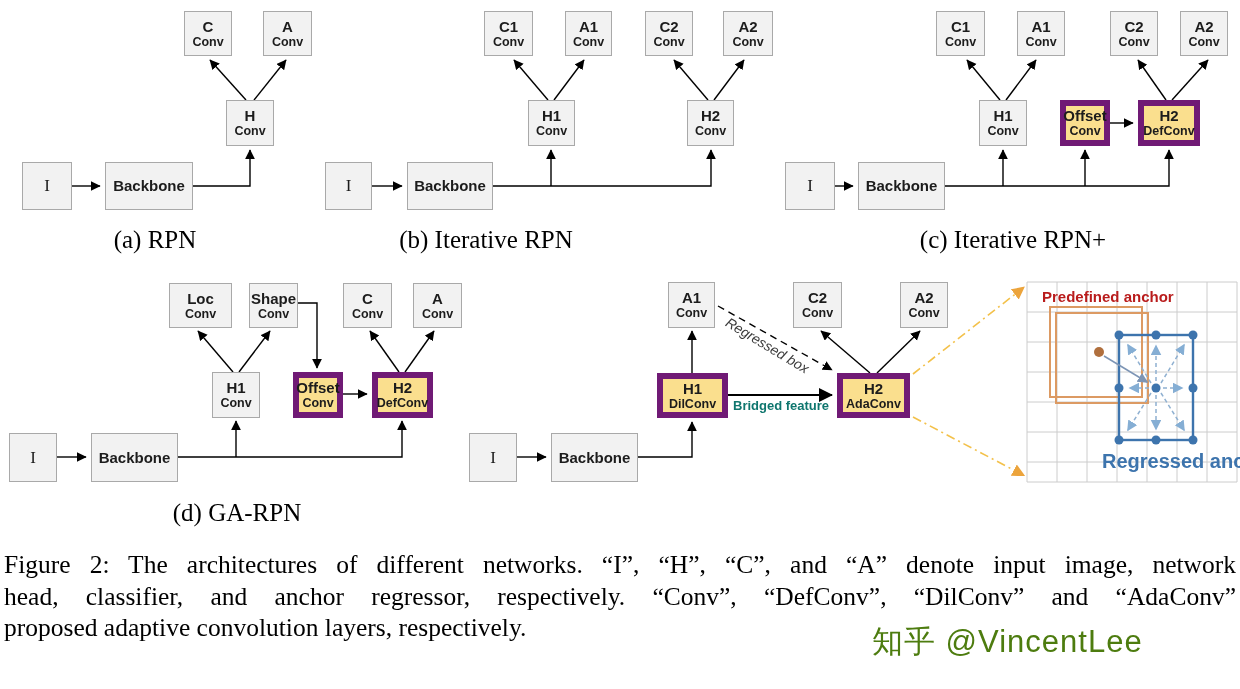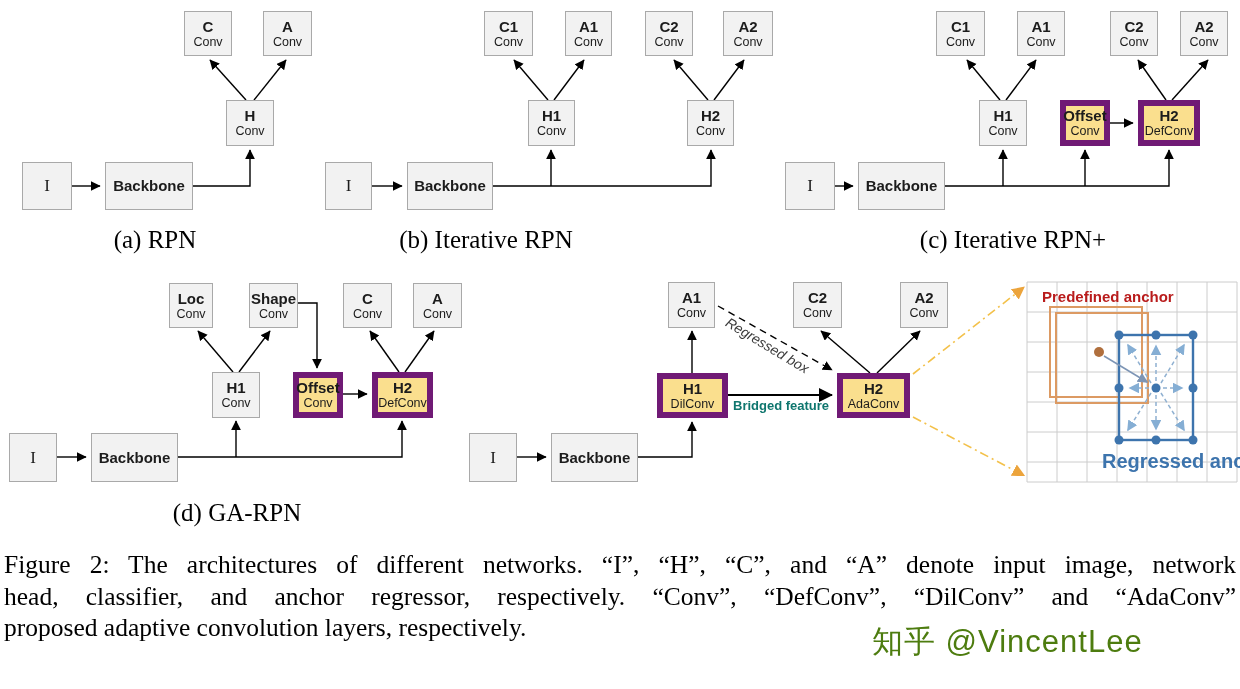--- a/index.html
+++ b/index.html
@@ -4,21 +4,21 @@
 <style>
   html,body{margin:0;padding:0;background:#ffffff;}
   #page{position:relative;width:1240px;height:689px;background:#ffffff;overflow:hidden;
         font-family:"Liberation Sans",sans-serif;}
   svg.layer{position:absolute;left:0;top:0;z-index:1;}
   .node{position:absolute;z-index:2;background:#f2f2f2;border:1px solid #a9a9a9;
         display:flex;flex-direction:column;align-items:center;justify-content:center;
         box-sizing:border-box;color:#1c1c1c;line-height:1.15;}
   .node.yellow{background:#fadf8e;border:6px solid #701a75;}
   .nt{font-size:15px;font-weight:600;}
-  .ns{font-size:12.5px;font-weight:400;}
+  .ns{font-size:12.5px;font-weight:700;}
   .serif-i{font-family:"Liberation Serif",serif;font-size:17px;font-weight:400;}
   .panel-cap{position:absolute;z-index:2;font-family:"Liberation Serif",serif;
              font-size:25px;color:#000;text-align:center;white-space:nowrap;}
   .freelabel{position:absolute;z-index:2;color:#0f766e;}
   .lbl-bridged{font-size:13px;font-weight:700;white-space:nowrap;}
   .lbl-regbox{font-size:14px;font-style:italic;color:#3a3a3a;white-space:nowrap;
               transform:rotate(31deg);transform-origin:left center;}
   .lbl-predef{font-size:15px;font-weight:600;color:#b91c1c;white-space:nowrap;}
   .lbl-reganch{font-size:20px;font-weight:600;color:#3d74ad;white-space:nowrap;}
   #caption{position:absolute;left:4px;top:549px;width:1232px;z-index:3;
@@ -246,21 +246,21 @@
     <div class="ns">Conv</div>
     </div>
   <div class="panel-cap" style="left:918px;top:226px;width:190px">(c) Iterative RPN+</div>
 
   <div class="node" style="left:9px;top:433px;width:48px;height:49px">
     <div class="serif-i">I</div>
     </div>
   <div class="node" style="left:91px;top:433px;width:87px;height:49px">
     <div class="nt">Backbone</div>
     </div>
-  <div class="node" style="left:169px;top:283px;width:44px;height:45px">
+  <div class="node" style="left:169px;top:283px;width:63px;height:45px">
     <div class="nt">Loc</div>
     <div class="ns">Conv</div>
     </div>
   <div class="node" style="left:249px;top:283px;width:49px;height:45px">
     <div class="nt">Shape</div>
     <div class="ns">Conv</div>
     </div>
   <div class="node" style="left:343px;top:283px;width:49px;height:45px">
     <div class="nt">C</div>
     <div class="ns">Conv</div>

